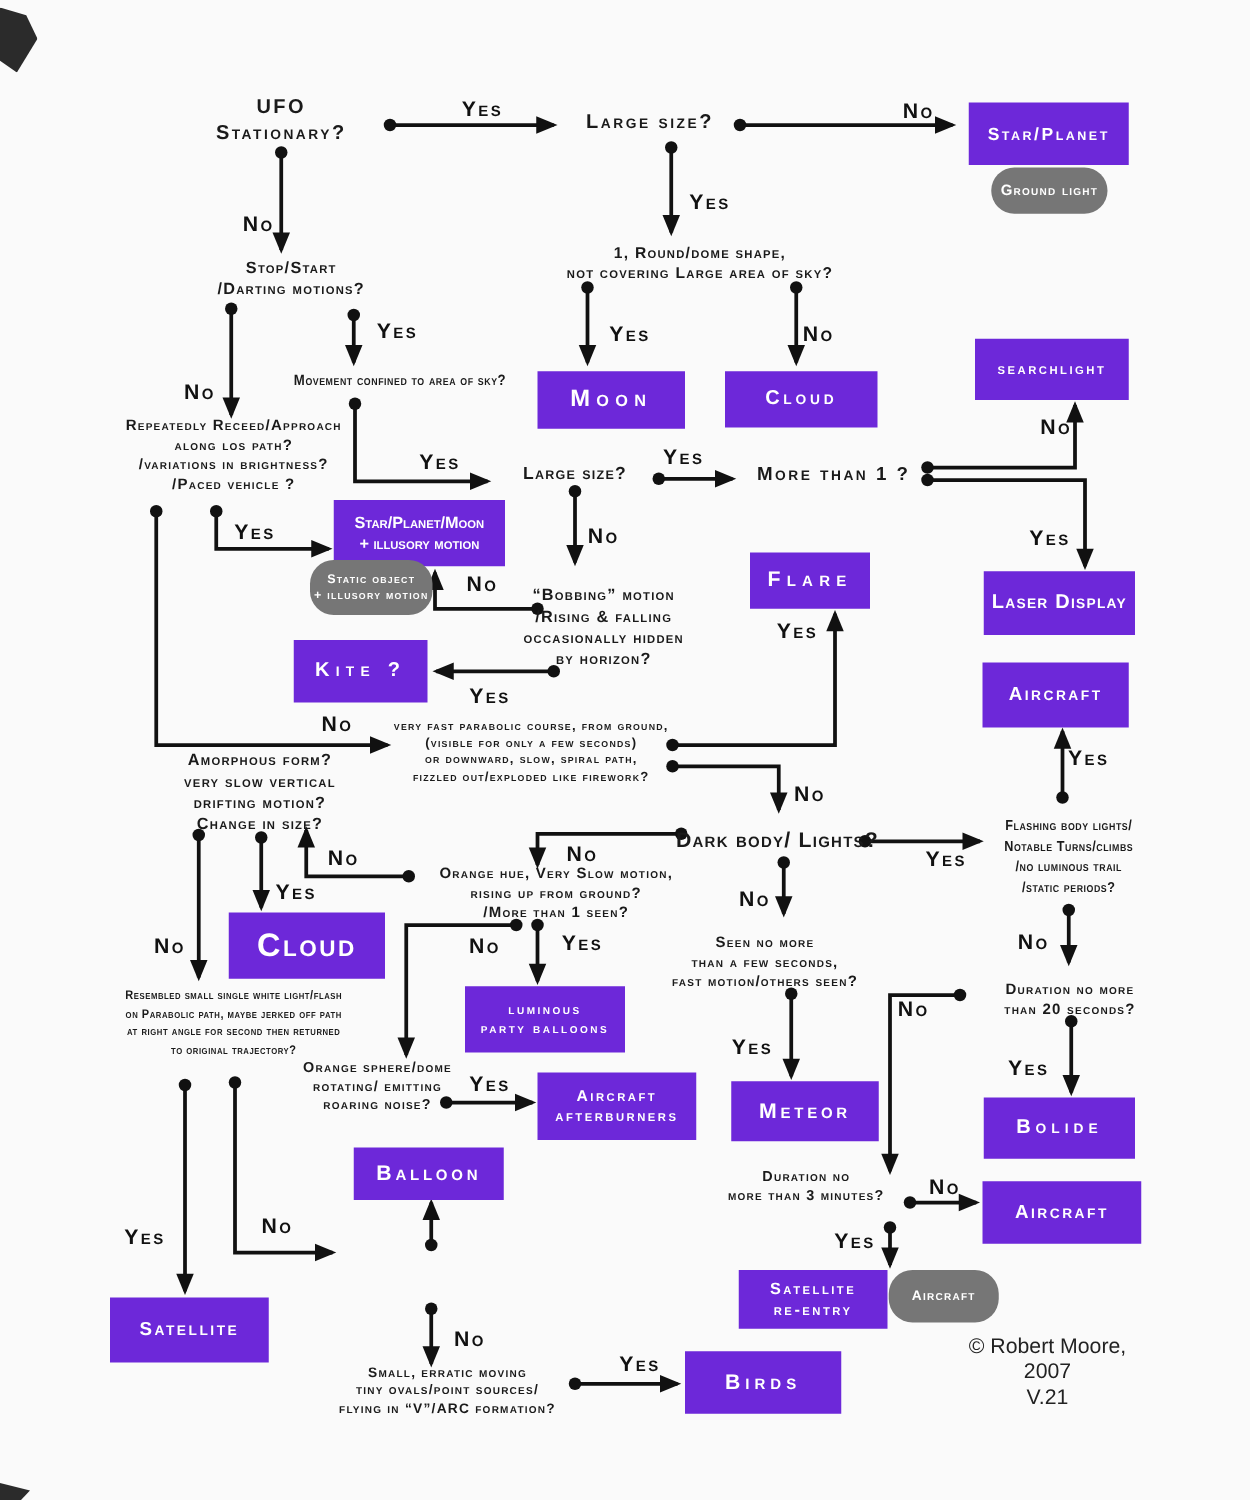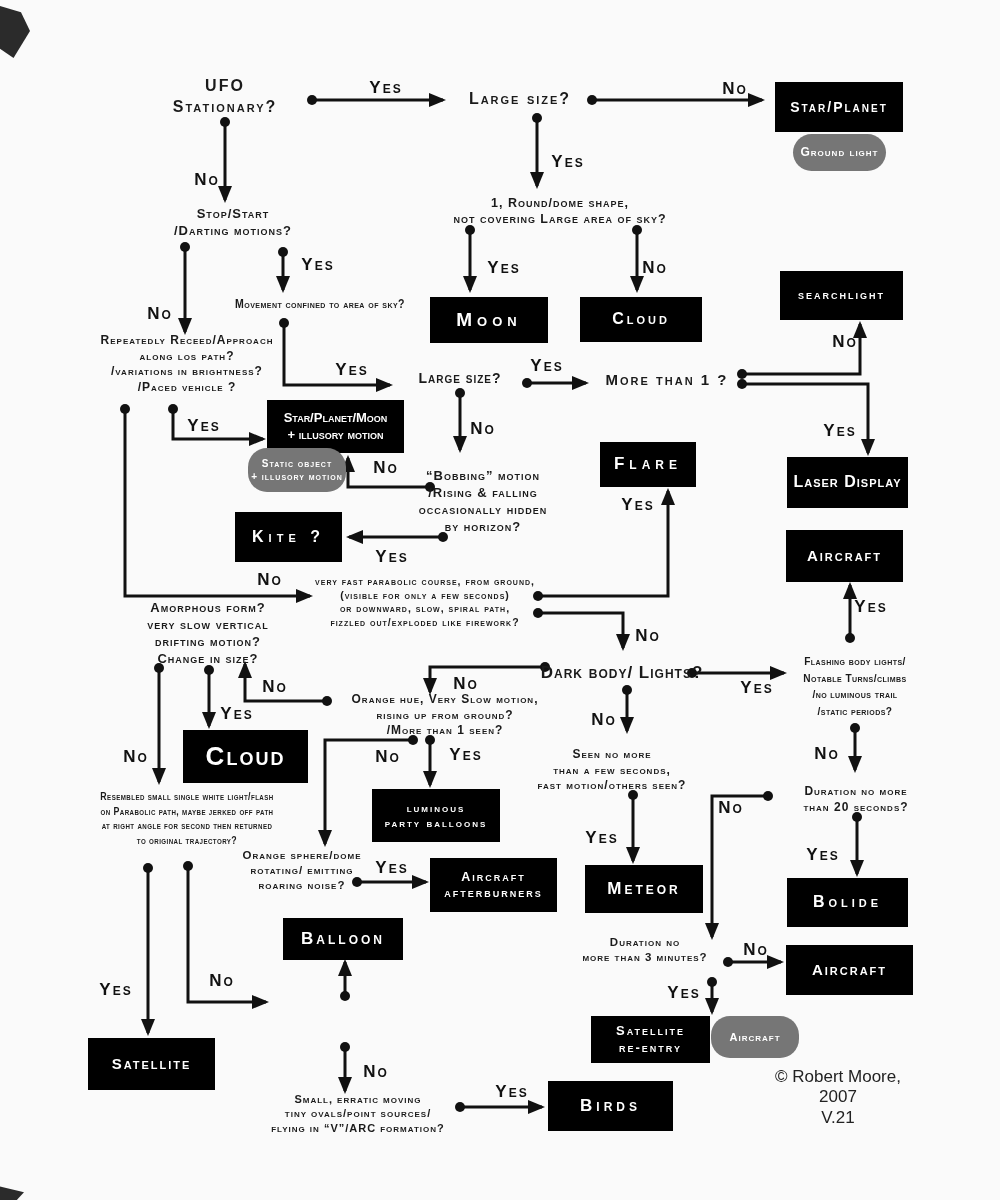--- a/index.html
+++ b/index.html
@@ -3,21 +3,21 @@
 <meta charset="utf-8">
 <style>
   html,body{margin:0;padding:0;background:#e8e8e8;}
   #stage{position:relative;width:1000px;height:1200px;background:#fafafa;overflow:hidden;
          font-family:"Liberation Sans",sans-serif;}
   #wires{position:absolute;left:0;top:0;width:1000px;height:1200px;}
   #wires polyline{fill:none;stroke:#111;stroke-width:3;}
   .q{position:absolute;transform:translate(-50%,-50%);text-align:center;font-weight:bold;
      font-variant:small-caps;letter-spacing:1px;color:#1a1a1a;white-space:pre-line;line-height:1.3;}
   .narrow{transform:translate(-50%,-50%) scaleX(.88);letter-spacing:0.5px;line-height:1.45;}
-  .box{position:absolute;background:#000000;color:#fff;display:flex;align-items:center;
+  .box{position:absolute;background:#6d28d9;color:#fff;display:flex;align-items:center;
        justify-content:center;text-align:center;font-weight:bold;font-variant:small-caps;
        letter-spacing:2px;white-space:pre-line;line-height:1.3;}
   .pill{background:#767676;border-radius:19px;letter-spacing:1px;}
   .lbl{position:absolute;transform:translate(-50%,-50%);font-weight:bold;font-variant:small-caps;
        font-size:17px;letter-spacing:2px;color:#111;white-space:nowrap;}
   .footer{position:absolute;transform:translate(-50%,-50%);text-align:center;color:#222;
           font-size:17px;line-height:1.2;white-space:pre-line;}
   .artifact{position:absolute;background:#2b2b2b;}
   .a-top{left:0;top:6px;width:30px;height:52px;clip-path:polygon(0 0,70% 12%,100% 48%,45% 100%,0 82%);}
   .a-bot{left:0;top:1183px;width:24px;height:17px;clip-path:polygon(0 20%,100% 55%,70% 100%,0 100%);}

